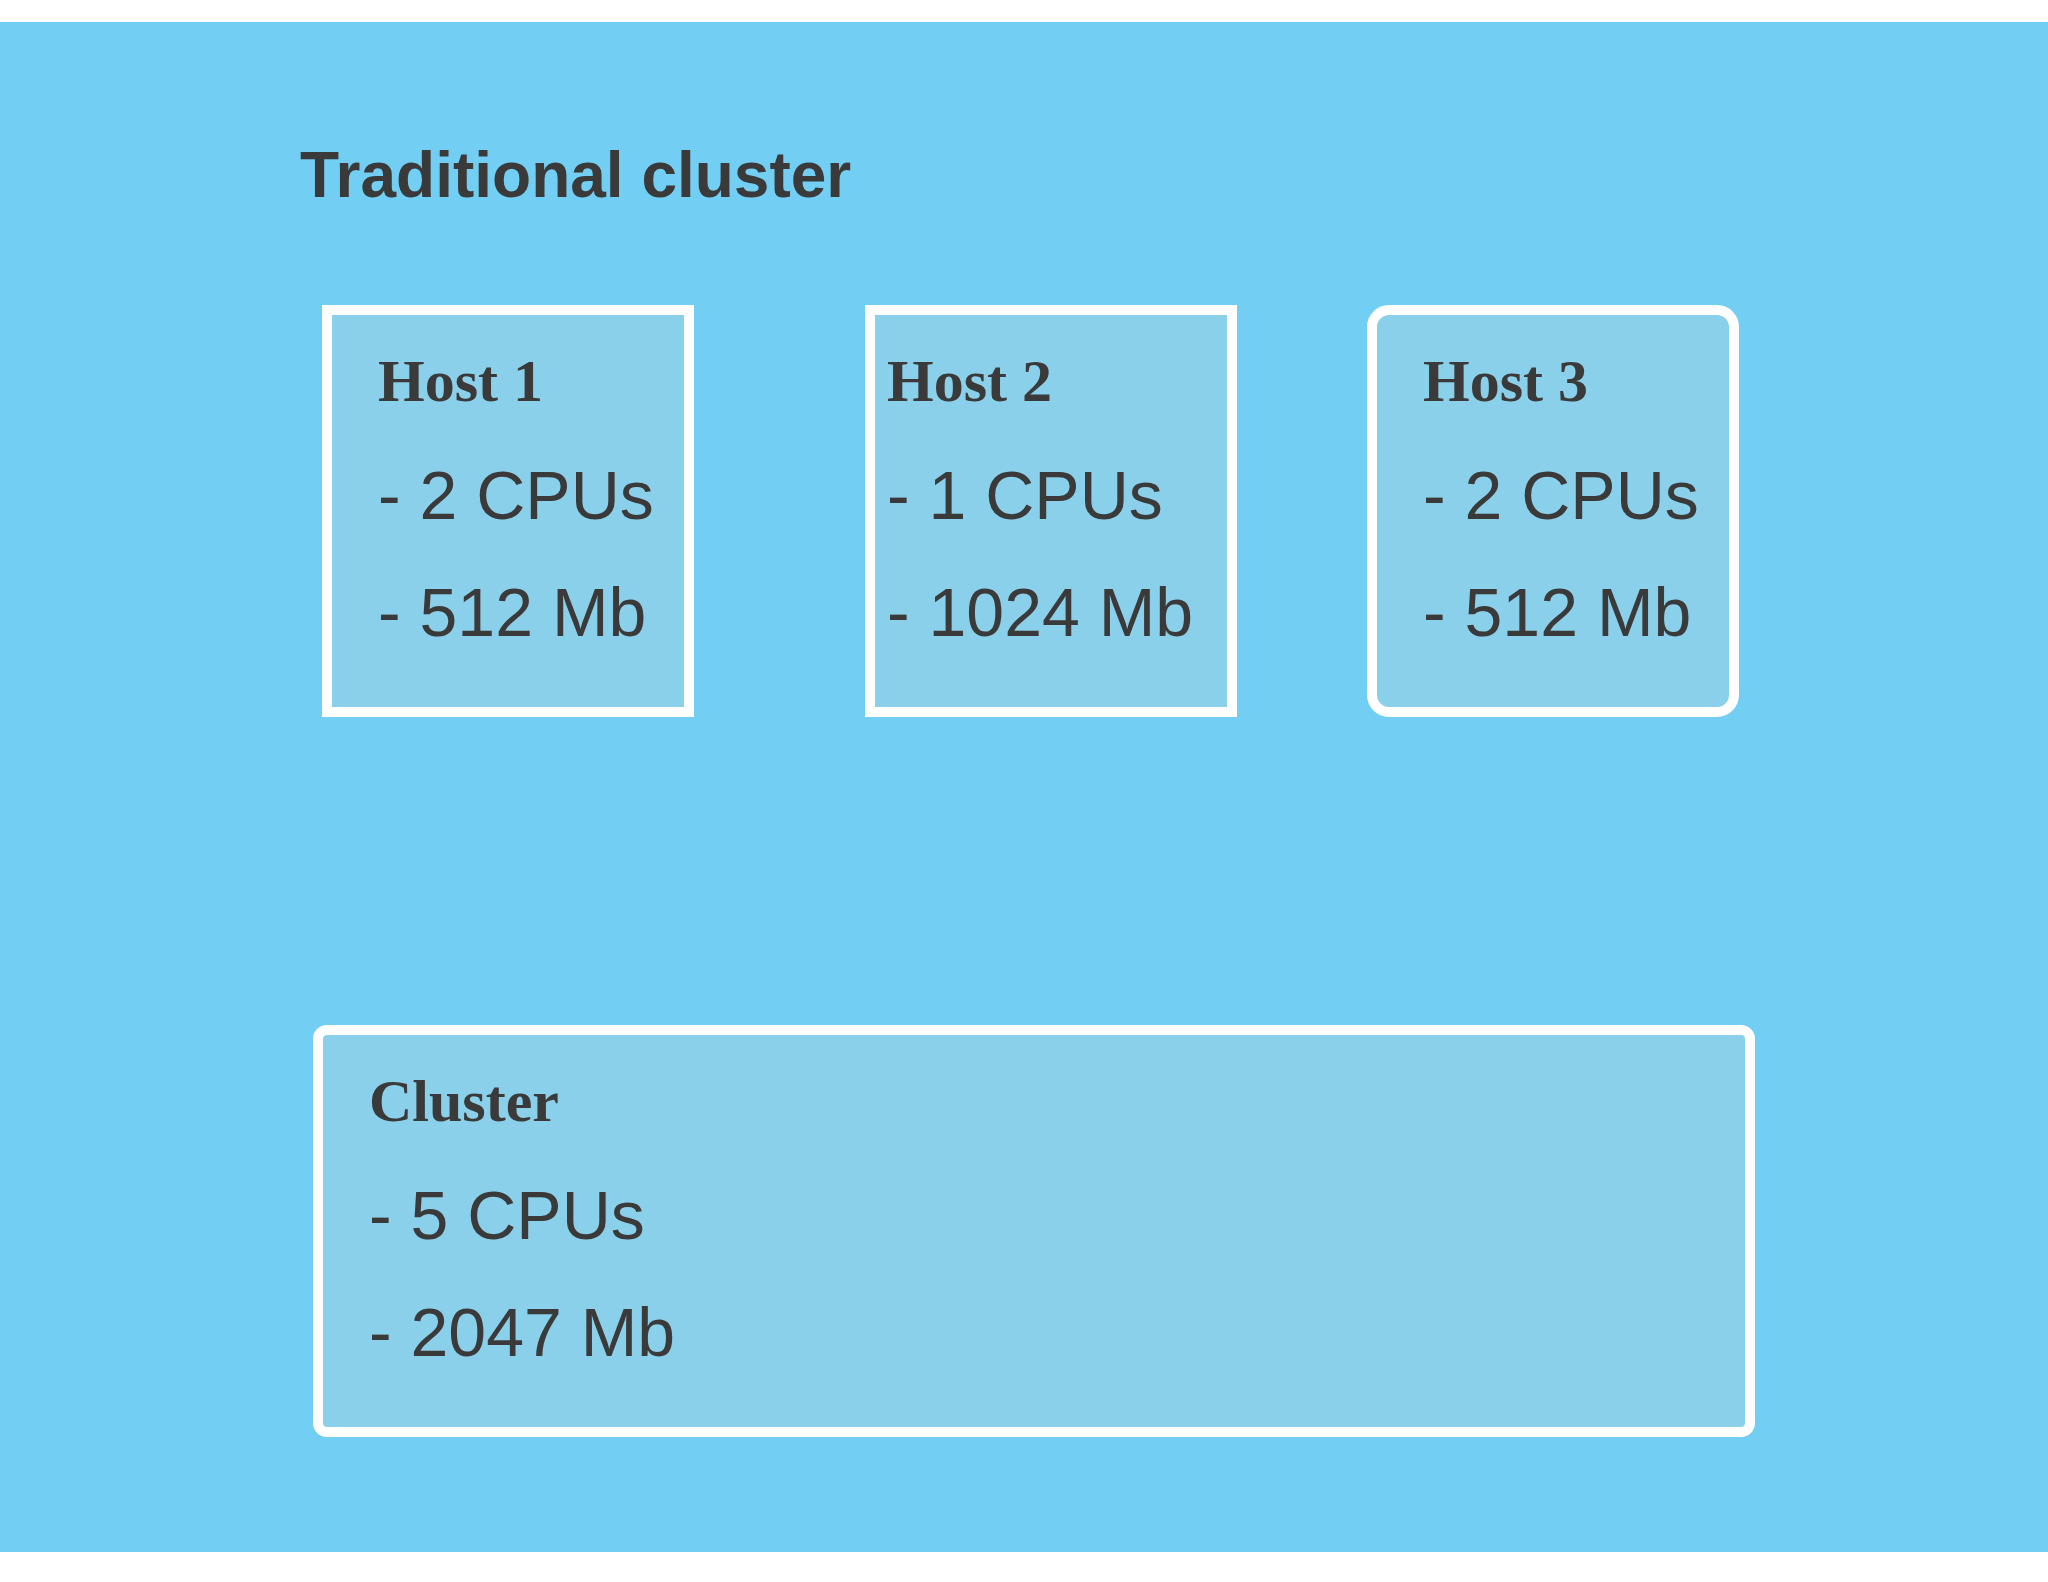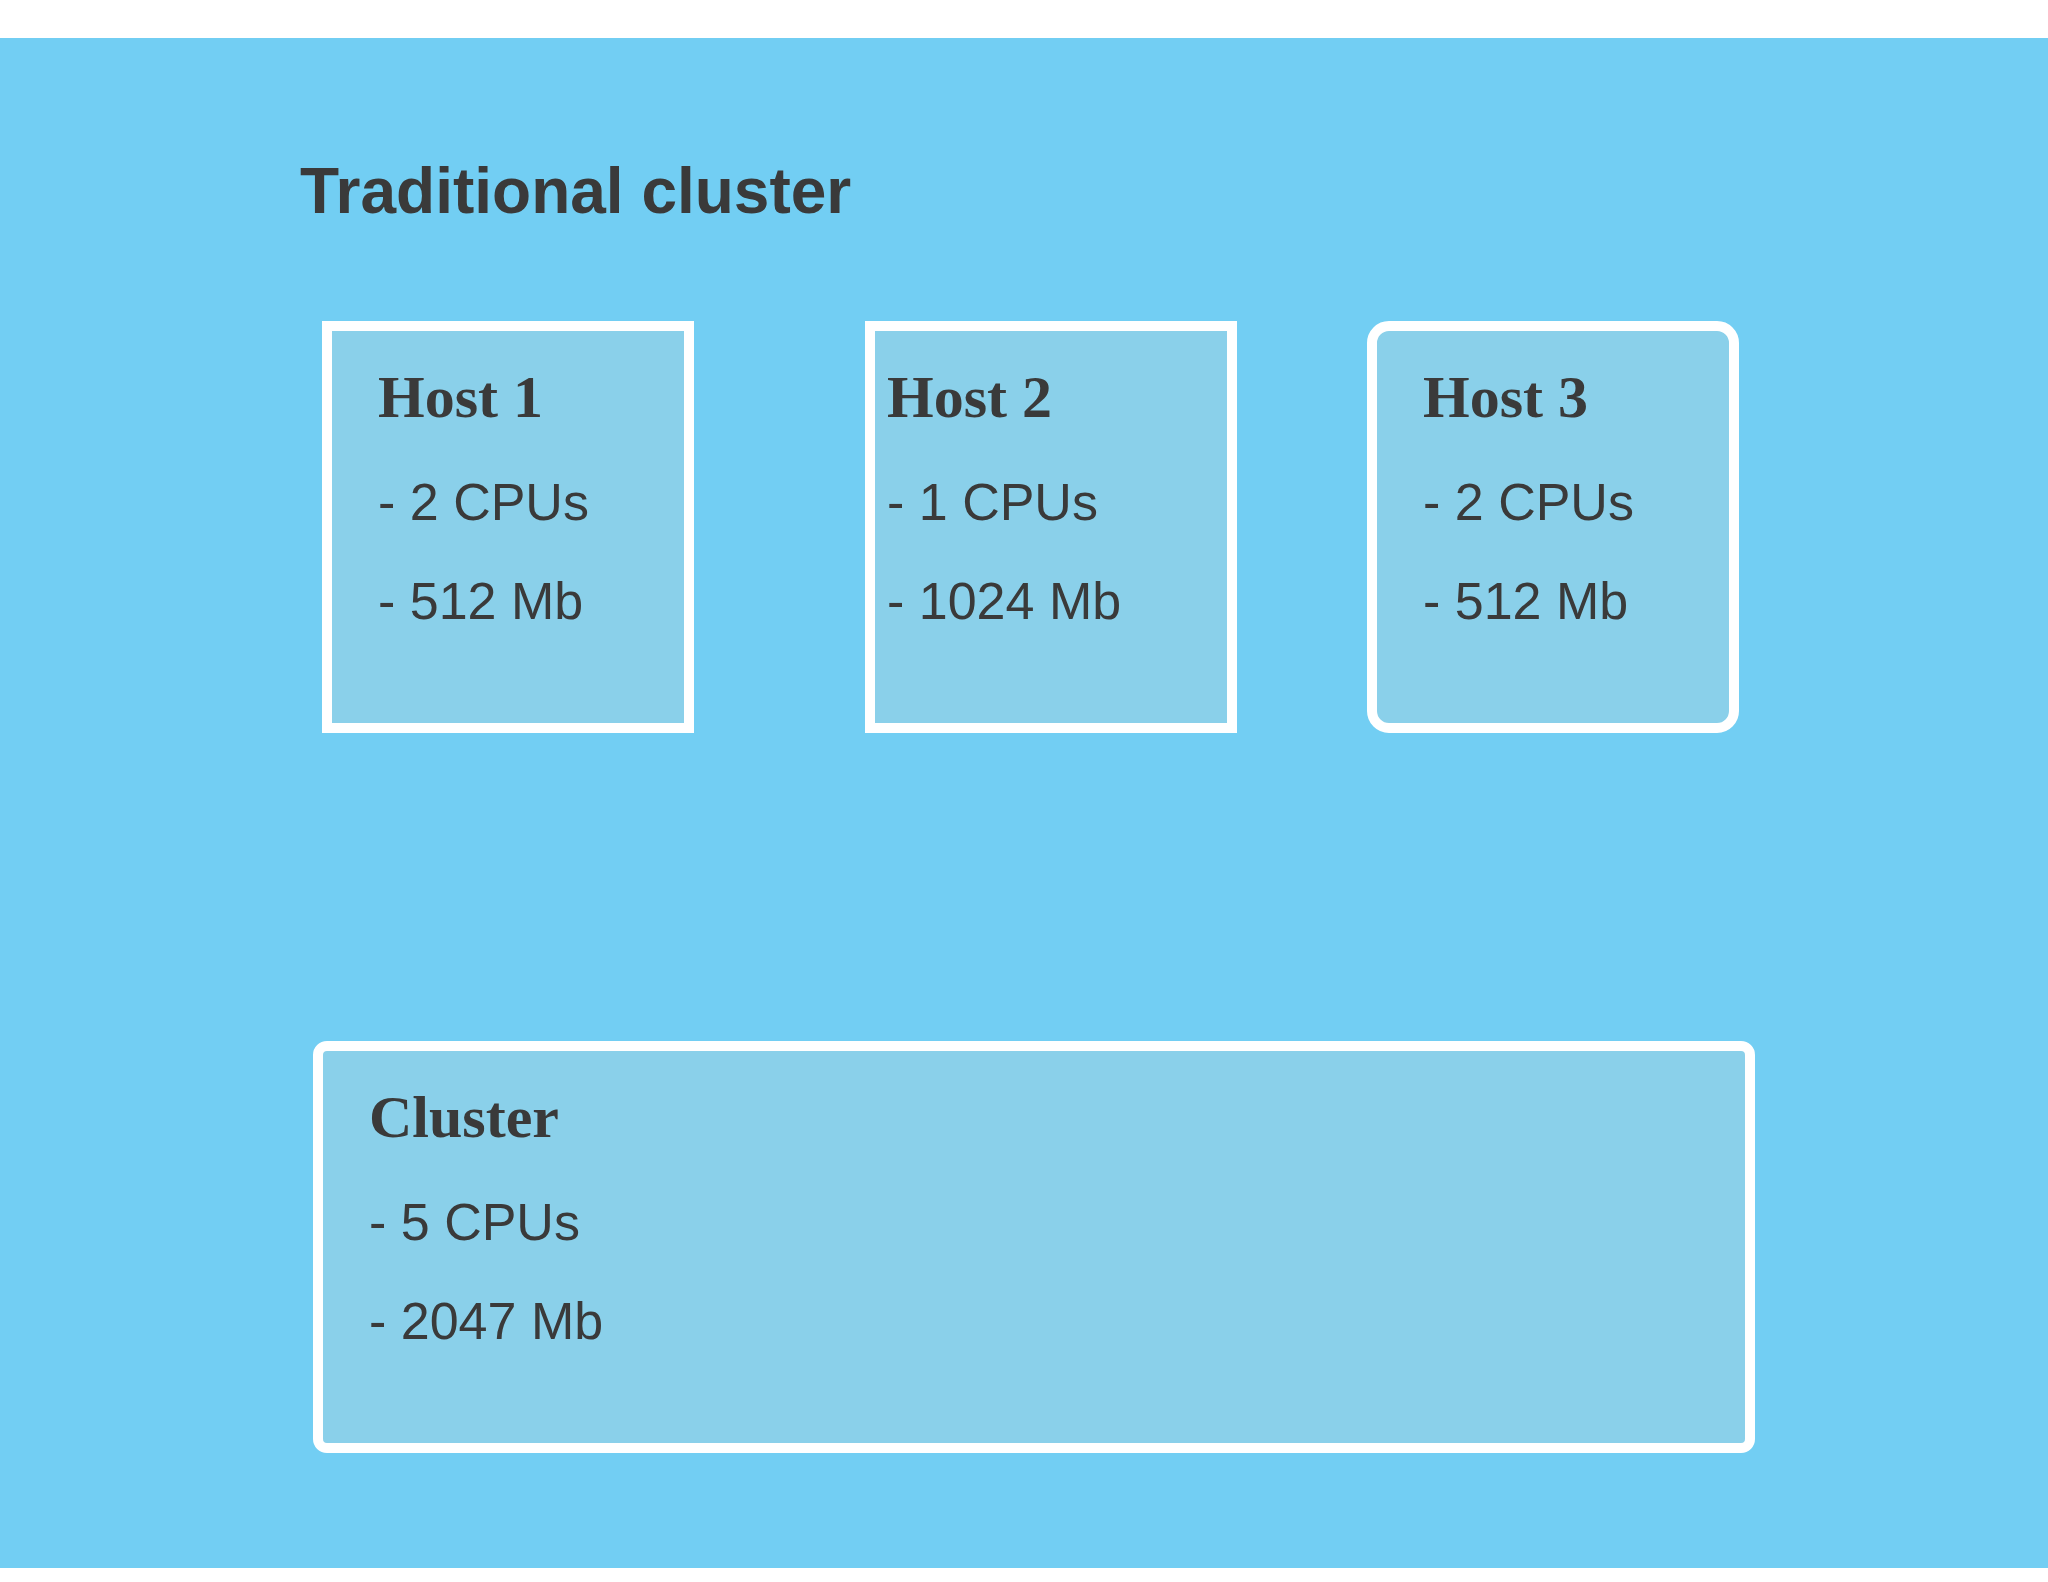--- a/index.html
+++ b/index.html
@@ -18,21 +18,21 @@
   .page {
     position: relative;
     width: 2048px;
     height: 1582px;
     background: #FFFFFF;
     overflow: hidden;
   }
   .canvas {
     position: absolute;
     left: 0;
-    top: 38px;
+    top: 22px;
     width: 2048px;
     height: 1530px;
     background: var(--bg-blue);
   }
   .section-title {
     position: absolute;
     font-weight: 700;
     font-size: 64px;
     line-height: 1.1;
     color: var(--text-dark);
@@ -67,21 +67,21 @@
     font-weight: 700;
     font-size: 60px;
     line-height: 1.15;
     color: var(--text-dark);
     margin: 0 0 26px 0;
     white-space: nowrap;
     font-family: Liberation Serif, serif;
   }
   .box-item {
     font-weight: 400;
-    font-size: 52px;
+    font-size: 68px;
     line-height: 1.1;
     color: var(--text-dark);
     margin-top: 42px;
     white-space: nowrap;
   }
 </style>
 </head>
 <body>
 
 <div class="page">

